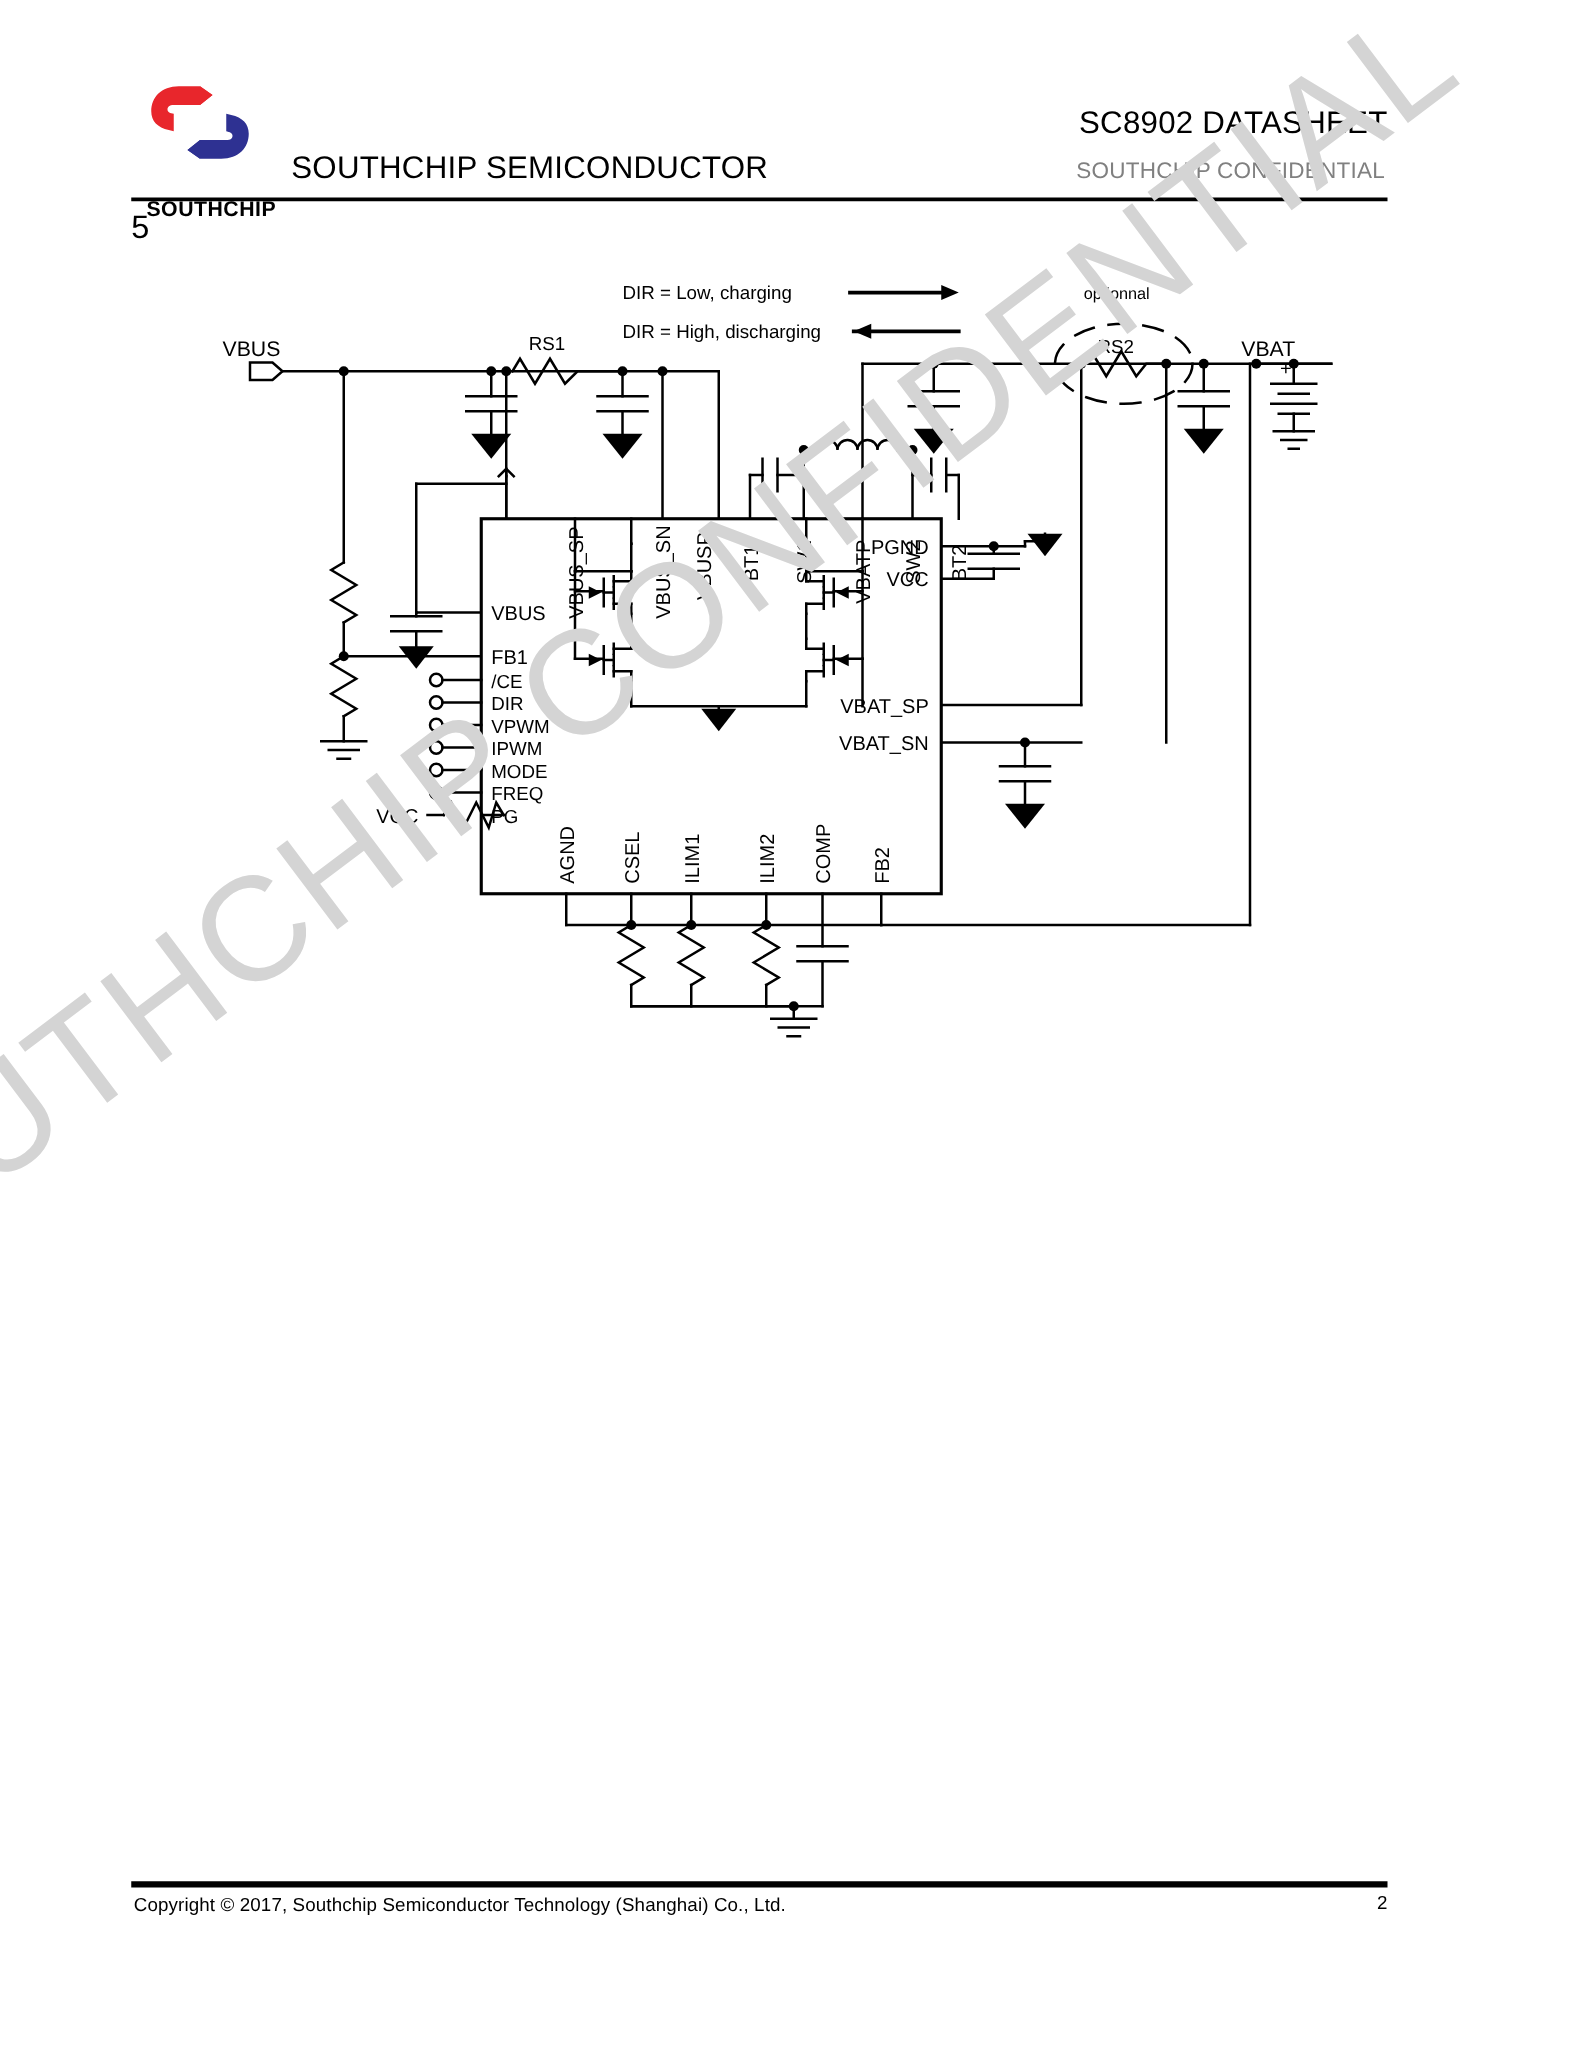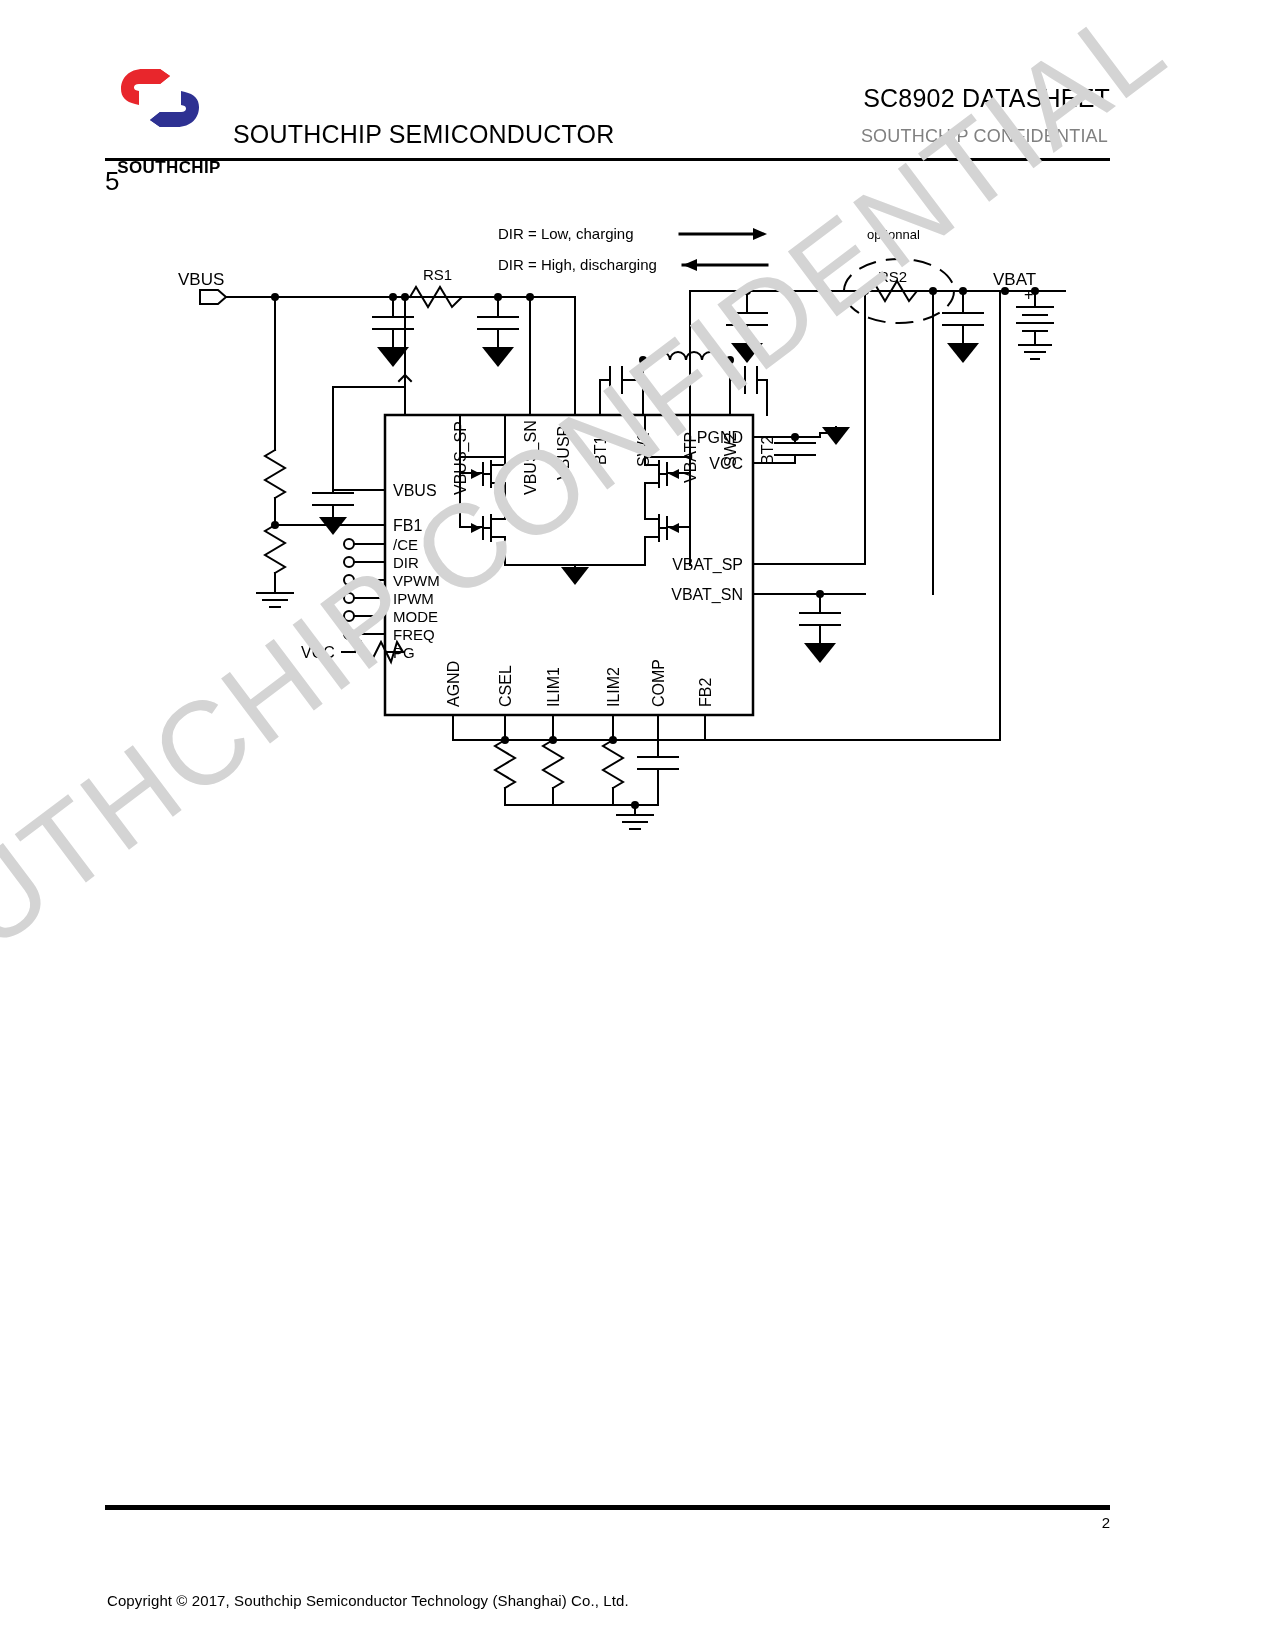--- a/index.html
+++ b/index.html
@@ -137,21 +137,21 @@
     position: absolute;
     left: 105px;
     top: 1505px;
     width: 1005px;
     height: 5px;
     background: #000;
   }
   .footer-copy {
     position: absolute;
     left: 107px;
-    top: 1592px;
+    top: 1516px;
     font-size: 15px;
     letter-spacing: 0.1px;
     white-space: nowrap;
   }
   .footer-page {
     position: absolute;
     left: 1080px;
     top: 1514px;
     width: 30px;
     text-align: right;

